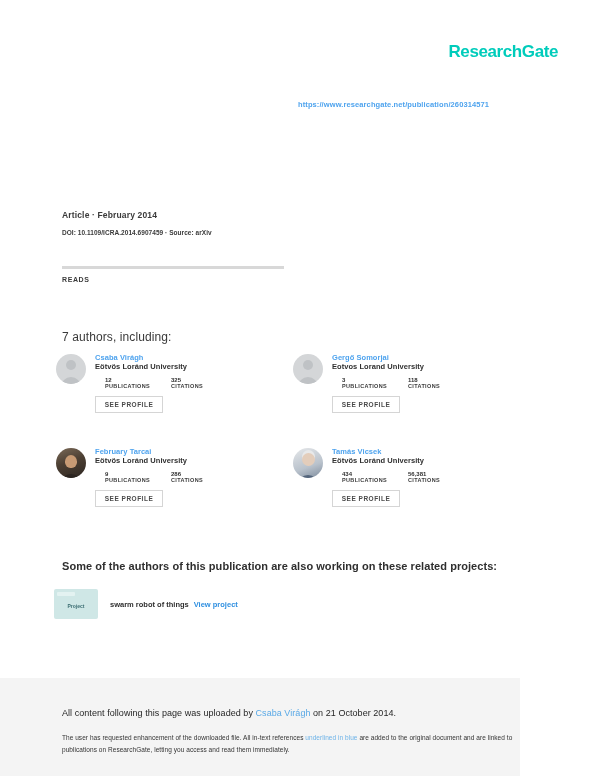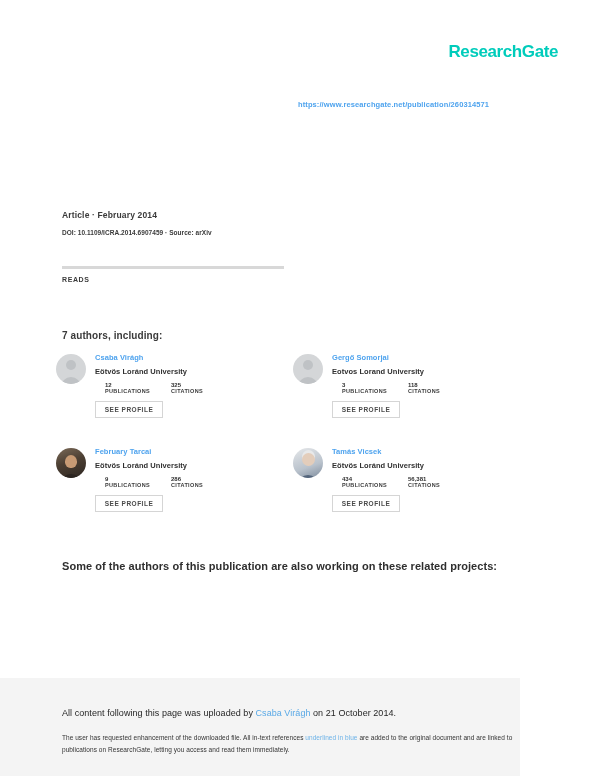--- a/index.html
+++ b/index.html
@@ -103,22 +103,22 @@
     font-weight: bold;
     color: #2b2b2b;
     filter: blur(0.6px);
   }
 
   
   .authors-heading {
     position: absolute;
     left: 62px;
     top: 330px;
-    font-size: 10px;
-    font-weight: bold;
+    font-size: 12px;
+    font-weight: normal;
     color: #3a3a3a;
     letter-spacing: 0.1px;
     filter: blur(0.6px);
   }
 
   .authors-grid {
     position: absolute;
     left: 56px;
     top: 352px;
     width: 474px;
@@ -194,21 +194,20 @@
     padding-top: 1px;
   }
   .author-name {
     font-size: 7.5px;
     font-weight: bold;
     color: #4ea3ee;
     letter-spacing: 0.05px;
     filter: blur(0.6px);
   }
   .author-affil {
-    margin-top: 5px;
     font-size: 7.5px;
     font-weight: bold;
     color: #2f2f2f;
     letter-spacing: 0.05px;
     filter: blur(0.6px);
   }
   .author-stats {
     margin-top: 6px;
     margin-left: 10px;
     display: flex;
@@ -446,20 +445,28 @@
           </div>
         </div>
         <div class="see-profile">SEE PROFILE</div>
       </div>
     </div>
 
   </div>
 
   <div class="projects-heading">Some of the authors of this publication are also working on these related projects:</div>
 
+  <div class="project-row">
+    <div class="project-icon">
+      <div class="tab"></div>
+      <div class="label">Project</div>
+    </div>
+    <div class="project-text">swarm robot of things</div>
+    <div class="project-text project-link">View project</div>
+  </div>
 
 </div>
 
 <div class="footer">
   <div class="footer-main">
     <span>All content following this page was uploaded by </span><span class="blue">Csaba Virágh</span><span> on 21 October 2014.</span>
   </div>
   <div class="footer-note">
     <span>The user has requested enhancement of the downloaded file. All in-text references </span><span class="blue-underline">underlined in blue</span><span> are added to the original document and are linked to publications on ResearchGate, letting you access and read them immediately.</span>
   </div>

